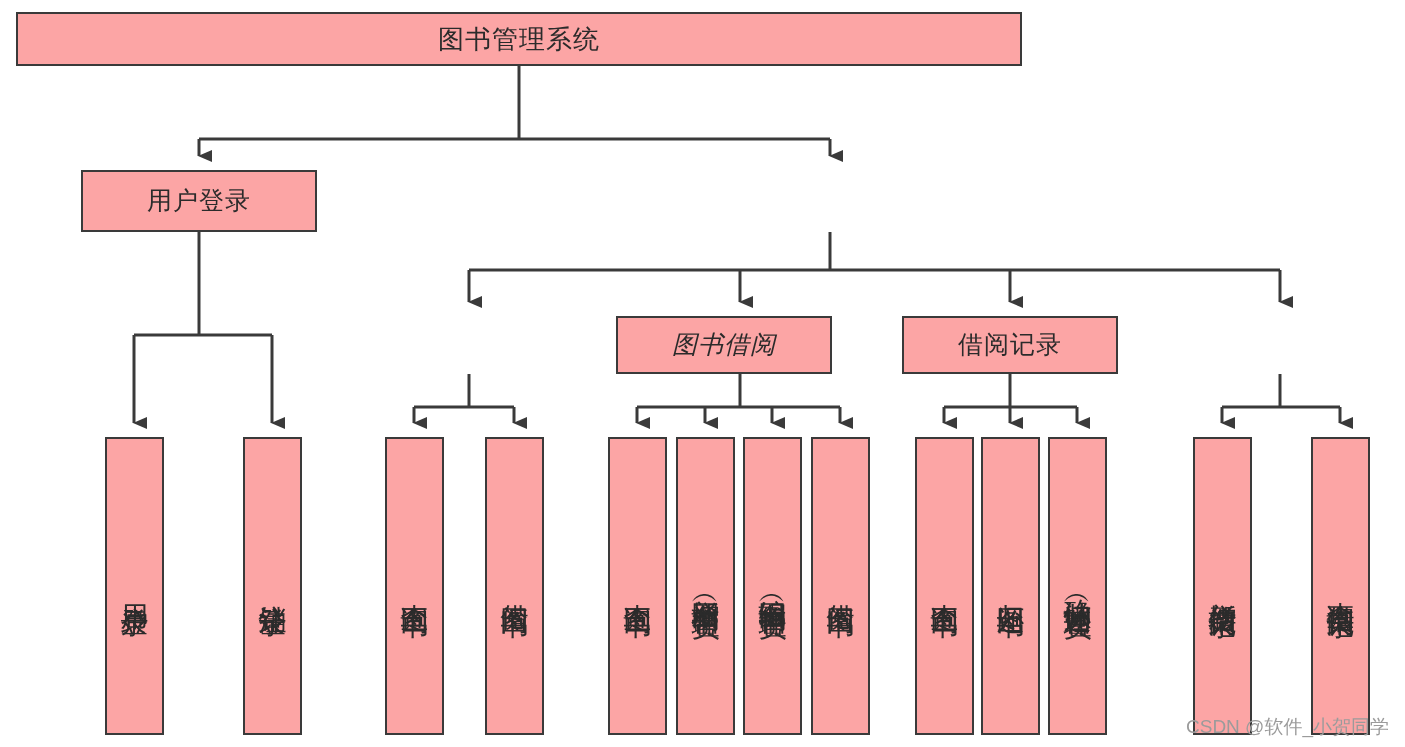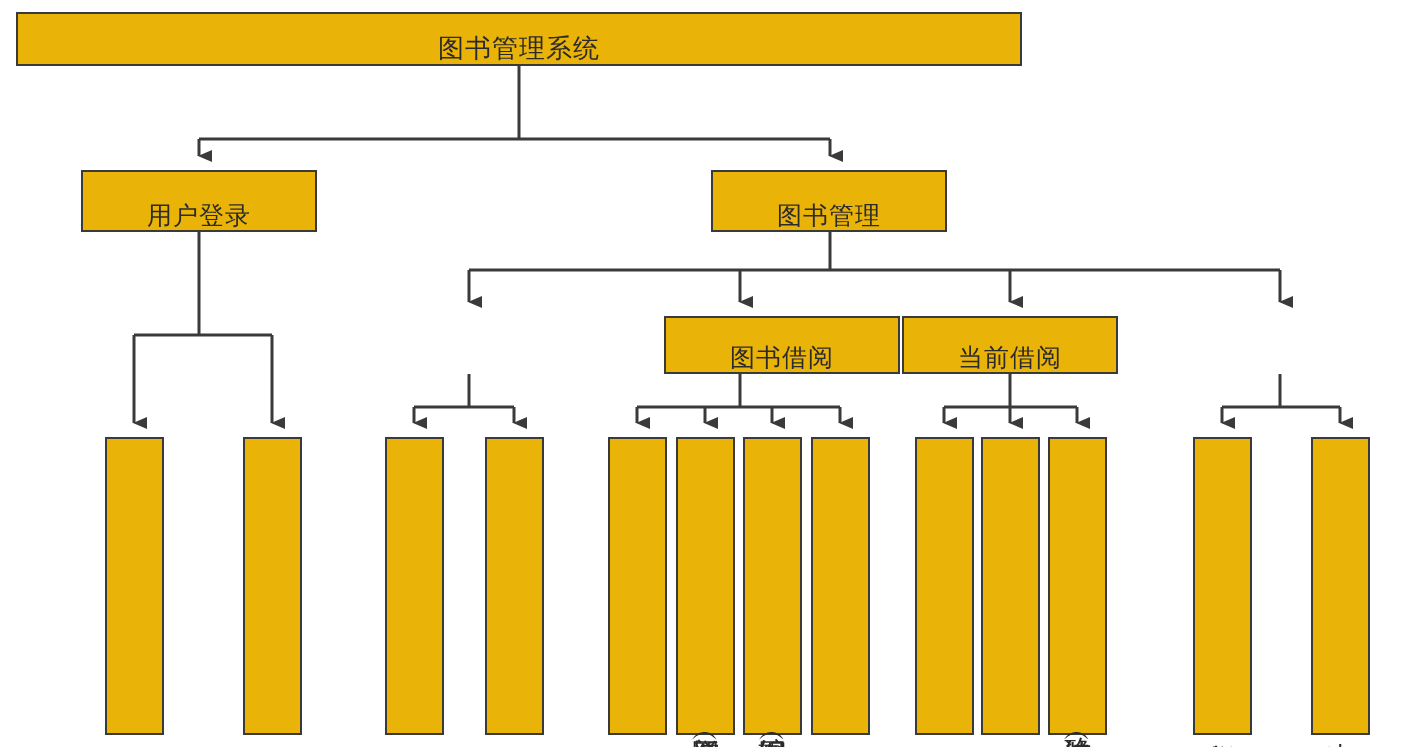--- a/index.html
+++ b/index.html
@@ -20,24 +20,24 @@
     position: absolute;
     left: 0;
     top: 0;
     width: 1405px;
     height: 747px;
   }
   .node {
     position: absolute;
     box-sizing: border-box;
     border: 2px solid #3a3a3a;
-    background: #eab308;
+    background: #fca5a5;
     color: #2b2b2b;
     display: flex;
-    align-items: flex-end;
+    align-items: center;
     justify-content: center;
     z-index: 2;
   }
   .node .node-label {
     display: block;
     text-align: center;
     line-height: 1.18;
     white-space: nowrap;
   }
   
@@ -123,29 +123,26 @@
     </g>
   </svg>
 
   <div class="node h-node root-node" style="left: 16px; top: 12px; width: 1006px; height: 54px;">
     <span class="node-label">图书管理系统</span>
   </div>
 
   <div class="node h-node" style="left: 81px; top: 170px; width: 236px; height: 62px;">
     <span class="node-label">用户登录</span>
   </div>
-  <div class="node h-node" style="left: 711px; top: 170px; width: 236px; height: 62px;">
-    <span class="node-label">图书管理</span>
-  </div>
 
-  <div class="node h-node" style="left: 664px; top: 316px; width: 236px; height: 58px;">
+  <div class="node h-node" style="left: 616px; top: 316px; width: 216px; height: 58px; font-style: italic;">
     <span class="node-label">图书借阅</span>
   </div>
   <div class="node h-node" style="left: 902px; top: 316px; width: 216px; height: 58px;">
-    <span class="node-label">当前借阅</span>
+    <span class="node-label">借阅记录</span>
   </div>
 
   <div class="node v-node" style="left: 105px; top: 437px; width: 59px; height: 298px;">
     <span class="node-label">用户登录</span>
   </div>
   <div class="node v-node" style="left: 243px; top: 437px; width: 59px; height: 298px;">
     <span class="node-label">注销登录</span>
   </div>
   <div class="node v-node" style="left: 385px; top: 437px; width: 59px; height: 298px;">
     <span class="node-label">查询图书</span>
@@ -174,14 +171,15 @@
   <div class="node v-node" style="left: 1048px; top: 437px; width: 59px; height: 298px;">
     <span class="node-label">确认归还（管理员）</span>
   </div>
   <div class="node v-node" style="left: 1193px; top: 437px; width: 59px; height: 298px;">
     <span class="node-label">新增借阅记录</span>
   </div>
   <div class="node v-node" style="left: 1311px; top: 437px; width: 59px; height: 298px;">
     <span class="node-label">查询借阅记录</span>
   </div>
 
+  <div id="watermark">CSDN @软件_小贺同学</div>
 
 </div>
 
 </body></html>

